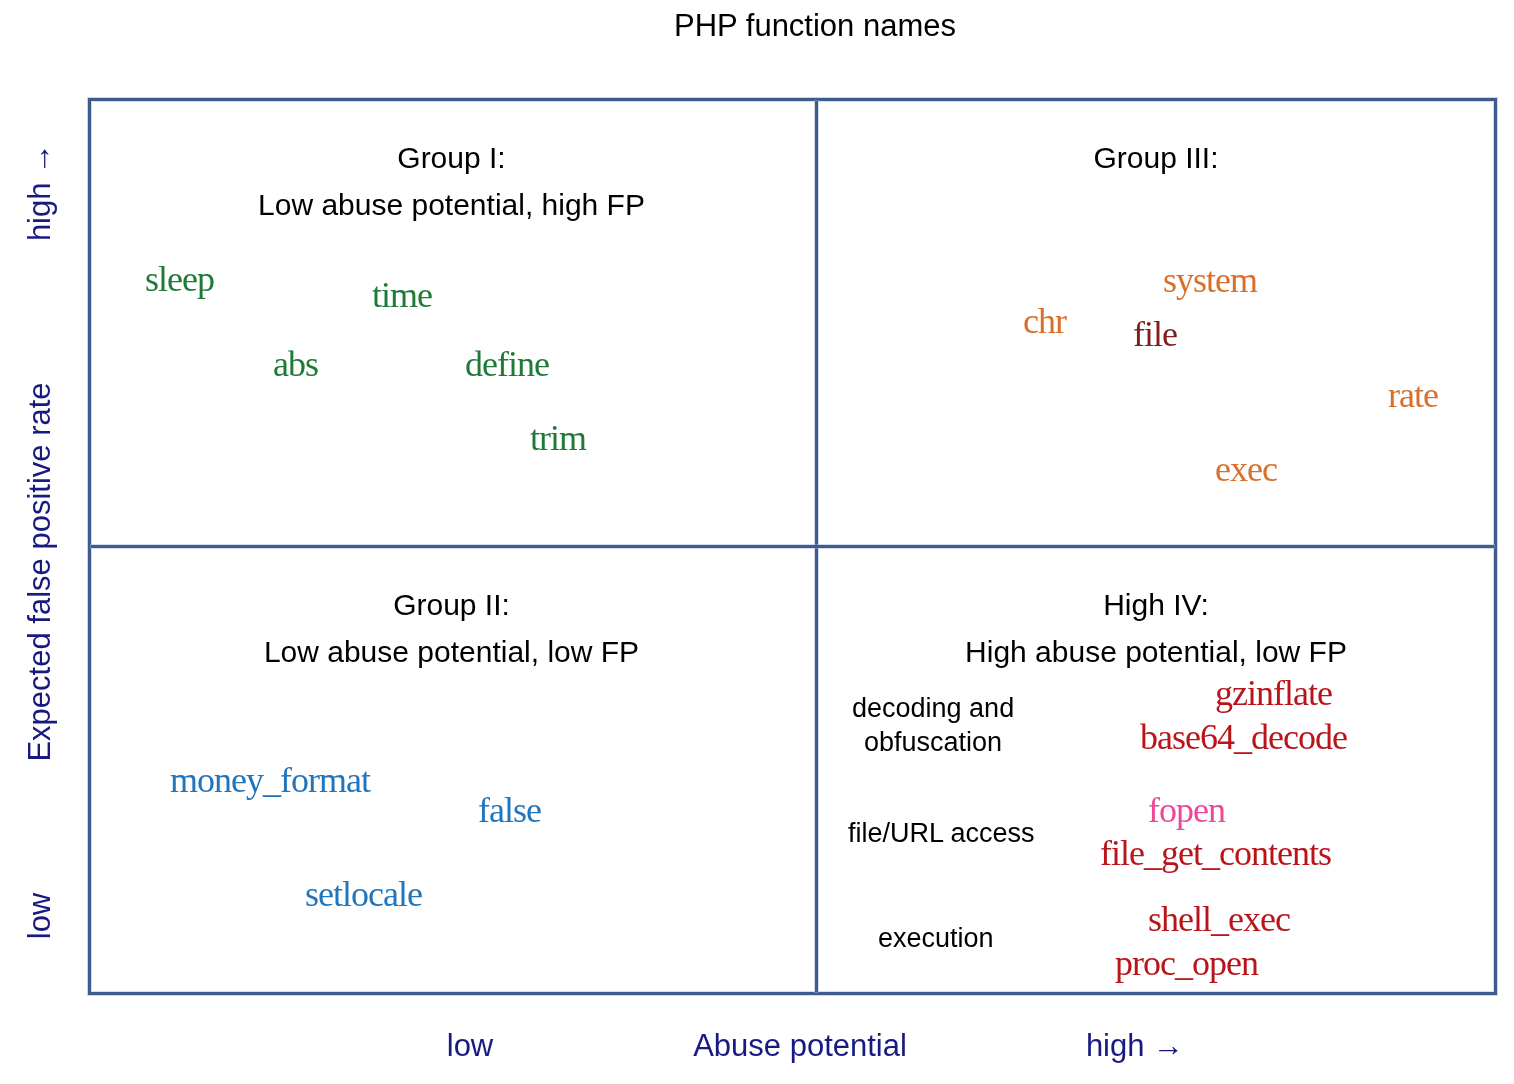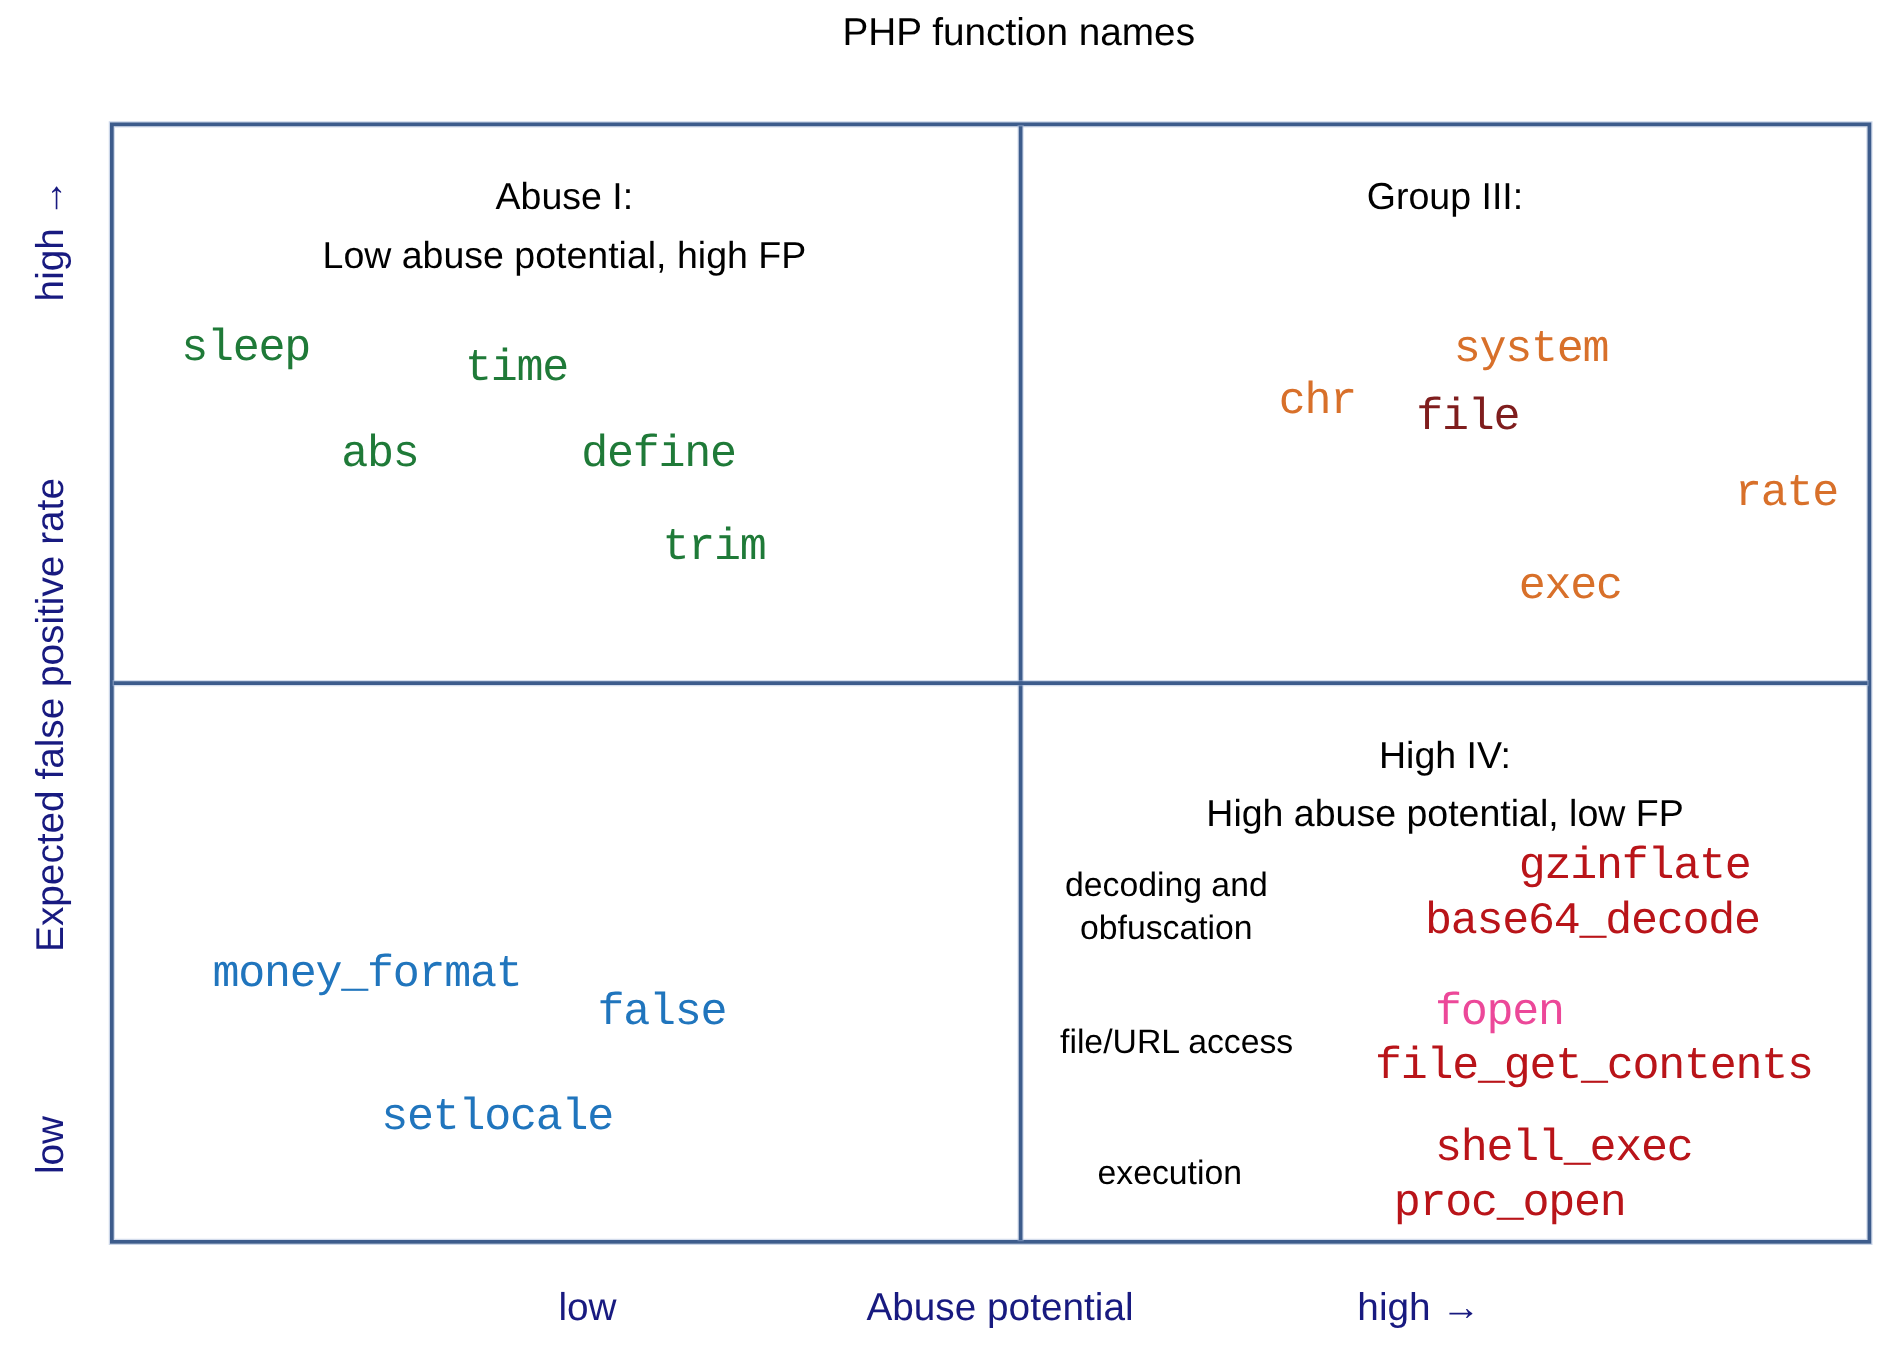--- a/index.html
+++ b/index.html
@@ -19,21 +19,21 @@
   .divider-v{position:absolute;left:724px;top:0;width:3px;height:100%;background:#3d5c8c;box-shadow:0 0 0 1px rgba(160,180,215,.45);}
   .divider-h{position:absolute;left:0;top:444px;width:100%;height:3px;background:#3d5c8c;box-shadow:0 0 0 1px rgba(160,180,215,.45);}
   .qheading{
     position:absolute;text-align:center;font-size:30px;line-height:1.58;color:#000;
   }
   .qh-1{left:88px;top:134px;width:727px;}
   .qh-3{left:815px;top:134px;width:682px;}
   .qh-2{left:88px;top:581px;width:727px;}
   .qh-4{left:815px;top:581px;width:682px;}
   .func{
-    position:absolute;font-family:Liberation Mono, monospace;
+    position:absolute;font-family:Liberation Serif, serif;
     font-size:36px;line-height:1;white-space:pre;letter-spacing:-1px;
   }
   .category{
     position:absolute;font-size:27px;line-height:1.27;color:#000;
     white-space:pre-line;text-align:center;
   }
   .axis{
     position:absolute;color:#181a80;font-size:31px;white-space:nowrap;
   }
   .axis-y{transform:translate(-50%,-50%) rotate(-90deg);left:40px;}
@@ -45,25 +45,29 @@
 <div class="canvas">
 
   <div class="fig-title">PHP function names</div>
 
   <div class="plot-box">
     <div class="divider-v"></div>
     <div class="divider-h"></div>
   </div>
 
   <div class="qheading qh-1">
-    <span>Abuse I:</span><br>
+    <span>Group I:</span><br>
     <span>Low abuse potential, high FP</span>
   </div>
   <div class="qheading qh-3">
     <span>Group III:</span><br>
+  </div>
+  <div class="qheading qh-2">
+    <span>Group II:</span><br>
+    <span>Low abuse potential, low FP</span>
   </div>
   <div class="qheading qh-4">
     <span>High IV:</span><br>
     <span>High abuse potential, low FP</span>
   </div>
 
   <div class="axis axis-y" style="top:192px;">high →</div>
   <div class="axis axis-y" style="top:572px;">Expected false positive rate</div>
   <div class="axis axis-y" style="top:916px;">low</div>
 

